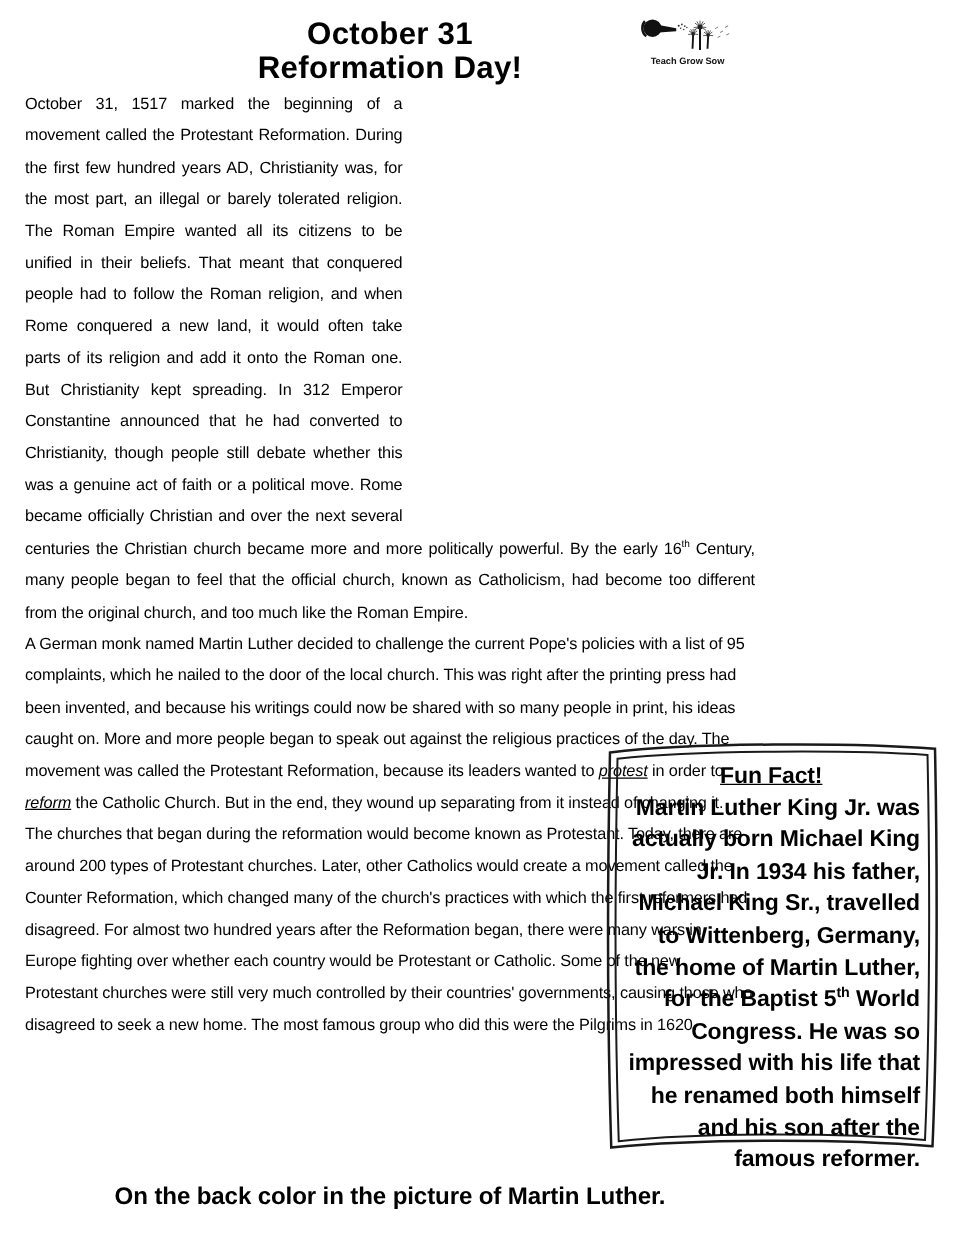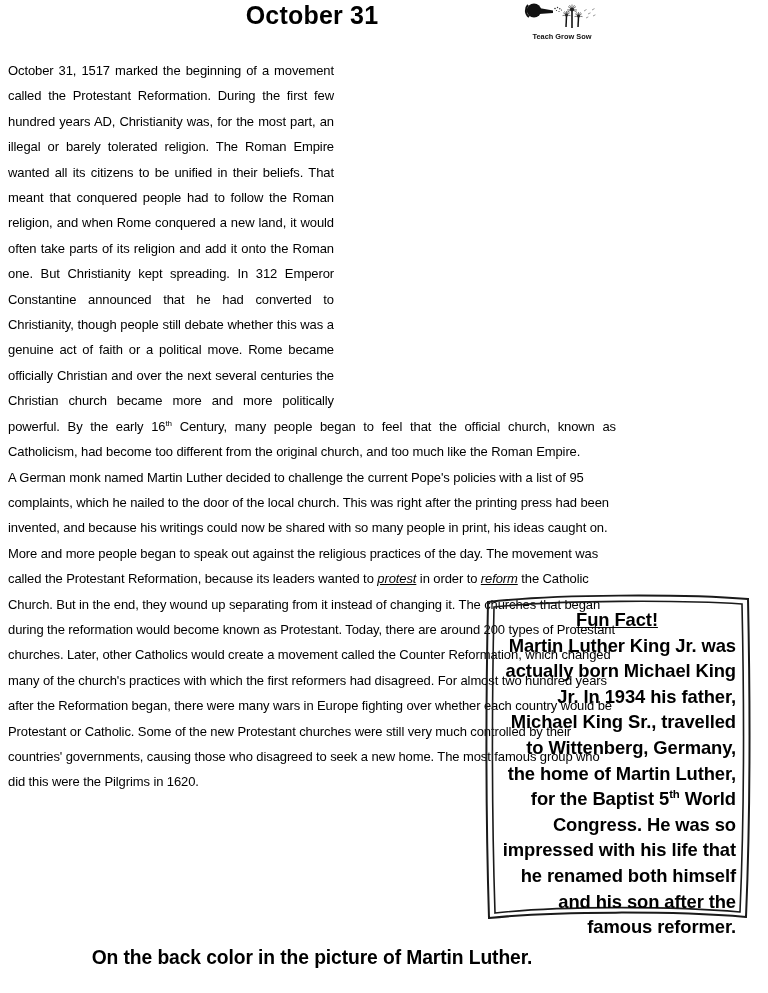--- a/index.html
+++ b/index.html
@@ -14,21 +14,21 @@
     font-family: "Liberation Sans", sans-serif;
     color: #000000;
     overflow: hidden;
   }
 
   .page {
     position: relative;
     width: 624px;
     height: 993px;
     box-sizing: border-box;
-    padding: 0;
+    padding: 12px;
   }
 
   
   .header {
     position: relative;
     height: 58px;
   }
   .title-block {
     text-align: center;
     font-weight: 700;
@@ -136,20 +136,21 @@
   }
 </style>
 </head>
 <body>
 
 <div class="page">
 
   <div class="header">
     <div class="title-block">
       <span class="title-line">October 31</span>
+      <span class="title-line">Reformation Day!</span>
     </div>
 
     <div class="logo">
       <svg viewBox="0 0 80 44" width="80" height="44">
 
         <ellipse cx="12" cy="9.5" rx="7.2" ry="7" fill="#111"></ellipse>
         <path d="M17 7 L31 9.5 L31 12 L17 13 Z" fill="#111"></path>
         <path d="M6 4 C3 7, 3 13, 7 16" stroke="#111" stroke-width="2" fill="none"></path>
 
         <g fill="#333">

